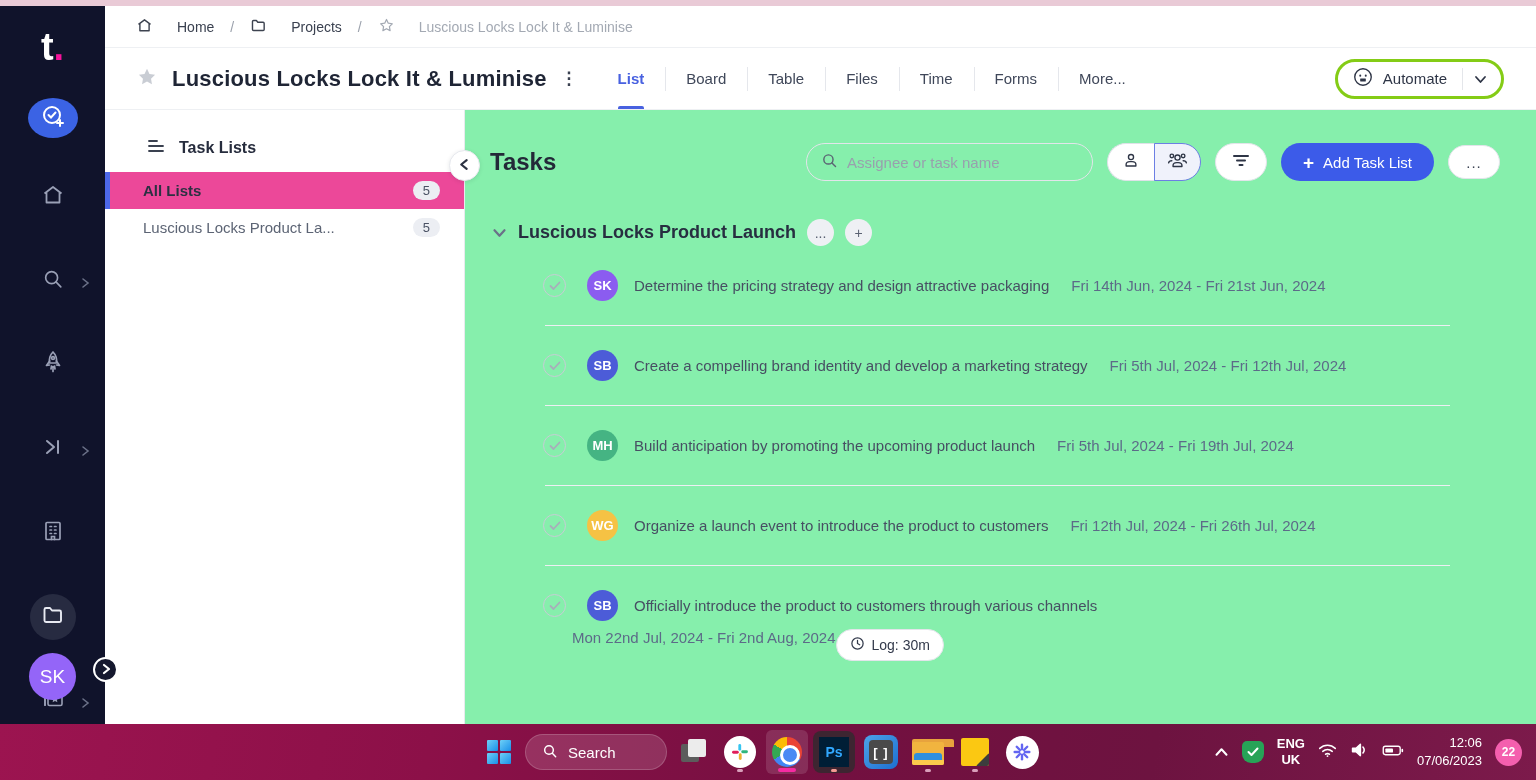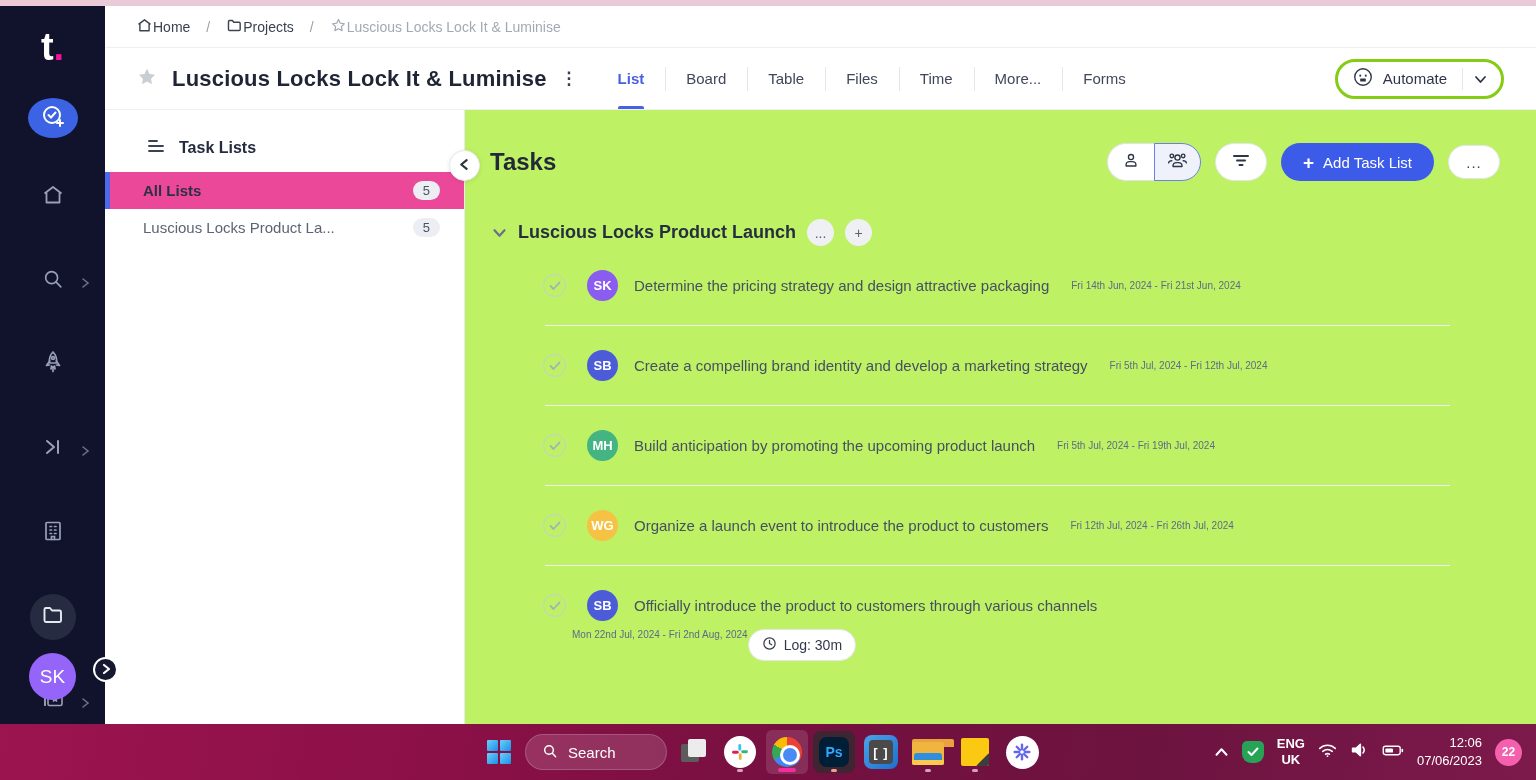--- a/index.html
+++ b/index.html
@@ -23,36 +23,36 @@
   .lists-head { display:flex; align-items:center; gap:14px; padding:28px 0 14px 42px; color:#262c3d; font-size:16px; font-weight:bold; }
   .list-item { position:relative; height:37px; display:flex; align-items:center; padding:0 24px 0 38px; font-size:15px; color:#5c6474; cursor:pointer; }
   .list-item.selected { background:#ec4899; color:#2b3142; font-weight:bold; }
   .list-item.selected::before { content:""; position:absolute; left:0; top:0; bottom:0; width:5px; background:#4d68e8; }
   .list-count { margin-left:auto; background:#eceef3; border-radius:10px; padding:2px 10px; font-size:13px; font-weight:normal; color:#4a5264; }
 
   
   .content { position:absolute; left:105px; top:6px; width:1431px; height:718px; background:#fff; }
   .breadcrumb { height:42px; display:flex; align-items:center; gap:10px; padding-left:31px; font-size:14px; color:#3a4150; border-bottom:1px solid #eef0f3; }
   .breadcrumb .sep { color:#9ba1ac; padding:0 6px; }
-  .crumb { display:flex; align-items:center; gap:0; cursor:pointer; }
+  .crumb { display:flex; align-items:center; gap:24px; cursor:pointer; }
   .crumb.muted { color:#a3a9b3; cursor:default; }
   .titlerow { height:62px; display:flex; align-items:center; padding-left:31px; border-bottom:1px solid #eef0f3; }
   .proj-star { color:#c9cdd4; margin-right:14px; }
   .proj-title { font-size:22px; font-weight:bold; color:#1f2535; letter-spacing:.2px; }
   .kebab { color:#3a4150; font-size:17px; font-weight:bold; margin:0 18px 0 14px; cursor:pointer; letter-spacing:1px; }
   .tabs { display:flex; align-items:center; height:100%; }
   .tab { position:relative; height:100%; display:flex; align-items:center; padding:0 21px; font-size:15px; color:#3f4759; cursor:pointer; }
   .tab + .tab::before { content:""; position:absolute; left:0; top:19px; height:24px; width:1px; background:#e5e7ec; }
   .tab.active { color:#4861e0; font-weight:bold; }
   .tab.active::after { content:""; position:absolute; left:21px; right:21px; bottom:0; height:3px; border-radius:2px 2px 0 0; background:#4861e0; }
   .automate { margin-left:auto; margin-right:32px; height:40px; border:3px solid #84cc16; border-radius:999px; display:flex; align-items:center; padding:0 14px 0 14px; gap:9px; color:#2e3546; font-size:15px; cursor:pointer; background:#fff; }
   .automate .divider { width:1px; height:22px; background:#e4e6ea; margin:0 2px 0 6px; }
 
   
-  .tasks-body { position:absolute; left:360px; top:104px; width:1071px; bottom:0; background:#bef264; }
+  .tasks-body { position:absolute; left:360px; top:104px; width:1071px; bottom:0; background:#86efac; }
   .collapse-btn { position:absolute; left:-16px; top:40px; width:31px; height:31px; border-radius:50%; background:#fff; border:1px solid #e7e9ee; box-shadow:0 1px 4px rgba(20,25,40,.10); display:flex; align-items:center; justify-content:center; color:#2c3242; z-index:5; cursor:pointer; }
   .tasks-head { display:flex; align-items:center; padding:33px 36px 0 25px; }
   .tasks-title { font-size:24px; font-weight:bold; color:#232938; }
   .head-controls { margin-left:auto; display:flex; align-items:center; gap:14px; }
   .search-box { width:287px; height:38px; border:1px solid #e2e5ea; border-radius:999px; display:flex; align-items:center; gap:9px; padding:0 14px; color:#8b94a3; }
   .search-box input { border:none; outline:none; flex:1; font-size:15px; color:#3c4454; font-family:"Liberation Sans",sans-serif; background:transparent; }
   .search-box input::placeholder { color:#98a0ad; }
   .seg { display:flex; height:38px; }
   .seg-btn { width:47px; display:flex; align-items:center; justify-content:center; cursor:pointer; background:#fff; border:1px solid #dfe2e8; color:#2e3546; }
   .seg-btn.left { border-radius:19px 0 0 19px; border-right:none; }
@@ -64,42 +64,42 @@
 
   .section-head { display:flex; align-items:center; gap:11px; padding:38px 0 0 27px; }
   .section-chevron { color:#6a7188; }
   .section-title { font-size:18px; font-weight:bold; color:#272e40; }
   .mini-circle { width:27px; height:27px; border-radius:50%; background:#eef0f4; color:#5a6172; display:flex; align-items:center; justify-content:center; font-size:14px; cursor:pointer; }
 
   .task-row { display:flex; align-items:center; gap:0; padding:24px 0 24px 78px; }
   .task-check { width:23px; height:23px; border-radius:50%; border:1.5px solid #c7ccd5; color:#a7aeba; display:flex; align-items:center; justify-content:center; flex:none; cursor:pointer; }
   .task-avatar { width:31px; height:31px; border-radius:50%; color:#fff; font-size:13px; font-weight:bold; display:flex; align-items:center; justify-content:center; margin-left:21px; flex:none; }
   .task-name { font-size:15px; color:#474f63; margin-left:16px; cursor:pointer; }
-  .task-dates { font-size:10px; color:#5c6b88; margin-left:22px; white-space:nowrap; }
+  .task-dates { font-size:15px; color:#5c6b88; margin-left:22px; white-space:nowrap; }
   .row-divider { border-top:1px solid #edeff3; margin:0 86px 0 80px; }
   .task-line2 { display:flex; padding:2px 0 16px 107px; }
   .log-pill { display:flex; align-items:center; gap:7px; border:1px solid #e2e5ea; border-radius:999px; padding:6px 13px; font-size:14px; color:#333a4b; background:#fff; cursor:pointer; }
 
   
   .taskbar { position:absolute; left:0; top:724px; width:1536px; height:56px; background:linear-gradient(100deg,#9c1450 0%,#8c1048 28%,#731040 55%,#6d1340 75%,#7c1a4b 100%); display:flex; align-items:center; }
   .tb-center { position:absolute; left:478px; top:0; height:56px; display:flex; align-items:center; gap:5px; }
   .tb-item { position:relative; width:42px; height:44px; display:flex; align-items:center; justify-content:center; border-radius:6px; cursor:pointer; }
   .tb-item.active-chrome { background:rgba(255,255,255,.13); }
   .tb-dot { position:absolute; bottom:2px; left:50%; transform:translateX(-50%); width:6px; height:3px; border-radius:2px; background:#d9a0bb; }
   .tb-pill { position:absolute; bottom:2px; left:50%; transform:translateX(-50%); width:18px; height:4px; border-radius:2px; background:#f62ba2; }
   .start-grid { display:grid; grid-template-columns:11px 11px; grid-template-rows:11px 11px; gap:2px; }
   .start-grid span { background:linear-gradient(135deg,#6ed0f7,#1a8fe8); border-radius:1px; }
   .tb-search { height:36px; width:142px; border-radius:999px; background:rgba(255,255,255,.14); border:1px solid rgba(255,255,255,.18); display:flex; align-items:center; gap:10px; padding:0 16px; color:#fff; font-size:15px; cursor:pointer; }
   .taskview .back { position:absolute; width:18px; height:18px; background:#5c5c5c; border-radius:2px; left:9px; top:14px; }
   .taskview .front { position:absolute; width:18px; height:18px; background:#ececec; border-radius:2px; left:16px; top:9px; }
   .slack-circle { width:32px; height:32px; background:#fff; border-radius:50%; display:flex; align-items:center; justify-content:center; }
   .chrome-icon { width:30px; height:30px; border-radius:50%; background:conic-gradient(#ea4335 0 120deg,#4285f4 120deg 240deg,#34a853 240deg 300deg,#fbbc05 300deg 360deg); position:relative; }
   .chrome-icon::after { content:""; position:absolute; left:8px; top:8px; width:14px; height:14px; border-radius:50%; background:#4a8af4; border:3px solid #fff; }
   .ps-tile { width:42px; height:42px; border-radius:8px; background:#3d2531; display:flex; align-items:center; justify-content:center; }
-  .ps-inner { width:30px; height:30px; border-radius:8px; background:#001e36; color:#31a8ff; font-size:14px; font-weight:bold; display:flex; align-items:center; justify-content:center; }
+  .ps-inner { width:30px; height:30px; border-radius:0; background:#001e36; color:#31a8ff; font-size:14px; font-weight:bold; display:flex; align-items:center; justify-content:center; }
   .ps-dot { background:#f59a93; }
   .bracket-tile { width:34px; height:34px; border-radius:8px; background:linear-gradient(135deg,#4da3e8,#1d6fd0); display:flex; align-items:center; justify-content:center; }
   .bracket-inner { width:24px; height:24px; border-radius:4px; background:#4a4a4a; color:#fff; display:flex; align-items:center; justify-content:center; font-size:13px; font-weight:bold; letter-spacing:1px; }
   .folder-icon { position:relative; width:32px; height:26px; }
   .folder-icon .tab { position:absolute; left:0; top:0; width:15px; height:8px; background:#e8a33d; border-radius:2px 2px 0 0; }
   .folder-icon .body-back { position:absolute; left:0; top:3px; width:32px; height:23px; background:#f1b43f; border-radius:2px; }
   .folder-icon .body-front { position:absolute; left:2px; bottom:1px; width:28px; height:11px; background:#2f8fde; border-radius:3px; }
   .folder-icon .lip { position:absolute; left:0; bottom:0; width:32px; height:5px; background:#fbca4c; border-radius:0 0 2px 2px; }
   .sticky-icon { position:relative; width:28px; height:28px; background:#fbc812; border-radius:2px; overflow:hidden; }
   .sticky-icon::after { content:""; position:absolute; right:-8px; bottom:-8px; width:17px; height:17px; background:#3d3d3d; transform:rotate(45deg); }
@@ -219,22 +219,22 @@
           <path d="M12 3 l2.7 5.6 6.1 .9 -4.4 4.3 1 6.1 -5.4 -2.9 -5.4 2.9 1 -6.1 -4.4 -4.3 6.1 -.9 Z"></path>
         </svg></span>
     <span class="proj-title">Luscious Locks Lock It &amp; Luminise</span>
     <span class="kebab">⋮</span>
     <div class="tabs">
       <span class="tab active">List</span>
       <span class="tab">Board</span>
       <span class="tab">Table</span>
       <span class="tab">Files</span>
       <span class="tab">Time</span>
+      <span class="tab">Forms</span>
       <span class="tab">More...</span>
-      <span class="tab">Forms</span>
     </div>
     <div class="automate">
       <span><svg width="22" height="22" viewBox="0 0 24 24" fill="none" stroke="#2e3546" stroke-width="1.5" stroke-linecap="round">
             <circle cx="12" cy="12" r="9"></circle>
             <circle cx="9" cy="10.5" r="1.1" fill="#2e3546" stroke="none"></circle>
             <circle cx="15" cy="10.5" r="1.1" fill="#2e3546" stroke="none"></circle>
             <path d="M9.5 14.5 h5 M11.2 14.5 v1.6 M12.8 14.5 v1.6 M9.5 16.1 h5"></path>
           </svg></span>
       <span>Automate</span>
       <span class="divider"></span>
@@ -267,20 +267,27 @@
 <div class="tasks-body" style="left:465px;top:110px;width:1071px;height:614px;">
   <div class="collapse-btn">
     <span><svg width="11" height="13" viewBox="0 0 10 12" fill="none" stroke="currentColor" stroke-width="2" stroke-linecap="round" stroke-linejoin="round">
           <polyline points="7,2 2,6 7,10"></polyline>
         </svg></span>
   </div>
 
   <div class="tasks-head">
     <span class="tasks-title">Tasks</span>
     <div class="head-controls">
+      <div class="search-box">
+        <span><svg width="17" height="17" viewBox="0 0 24 24" fill="none" stroke="#5a6272" stroke-width="2" stroke-linecap="round">
+              <circle cx="10.5" cy="10.5" r="6.5"></circle>
+              <line x1="15.5" y1="15.5" x2="20.5" y2="20.5"></line>
+            </svg></span>
+        <input value="" placeholder="Assignee or task name" style="">
+      </div>
       <div class="seg">
         <div class="seg-btn left">
           <span><svg width="18" height="18" viewBox="0 0 24 24" fill="none" stroke="#2e3546" stroke-width="1.8" stroke-linecap="round" stroke-linejoin="round">
                 <circle cx="12" cy="8" r="3.4"></circle>
                 <path d="M5.5 20 v-2 a5 3.8 0 0 1 5-3.8 h3 a5 3.8 0 0 1 5 3.8 v2 Z"></path>
               </svg></span>
         </div>
         <div class="seg-btn right">
           <span><svg width="21" height="18" viewBox="0 0 26 22" fill="none" stroke="#2e3546" stroke-width="1.7" stroke-linecap="round" stroke-linejoin="round">
                 <circle cx="13" cy="8" r="3.2"></circle>

